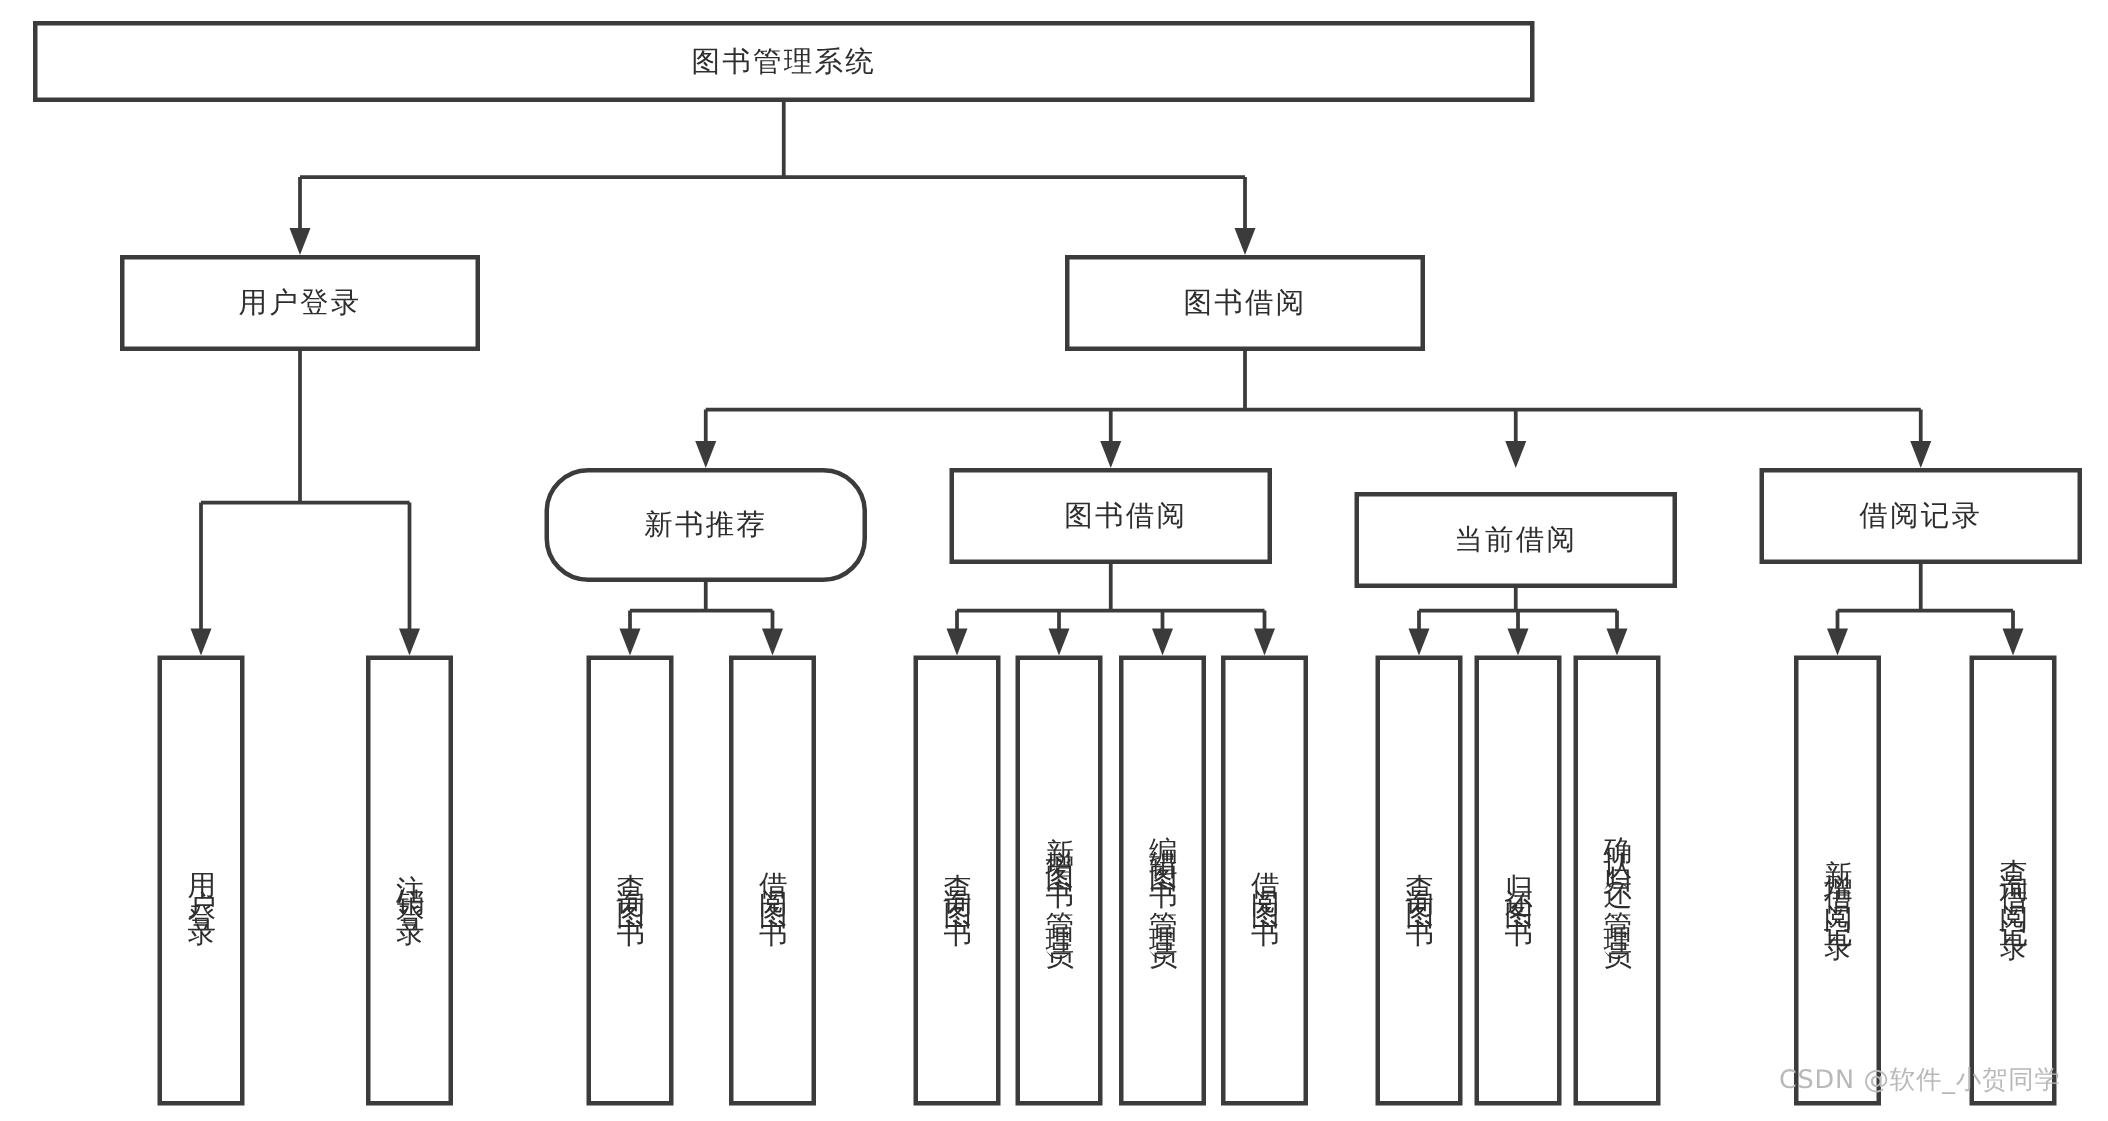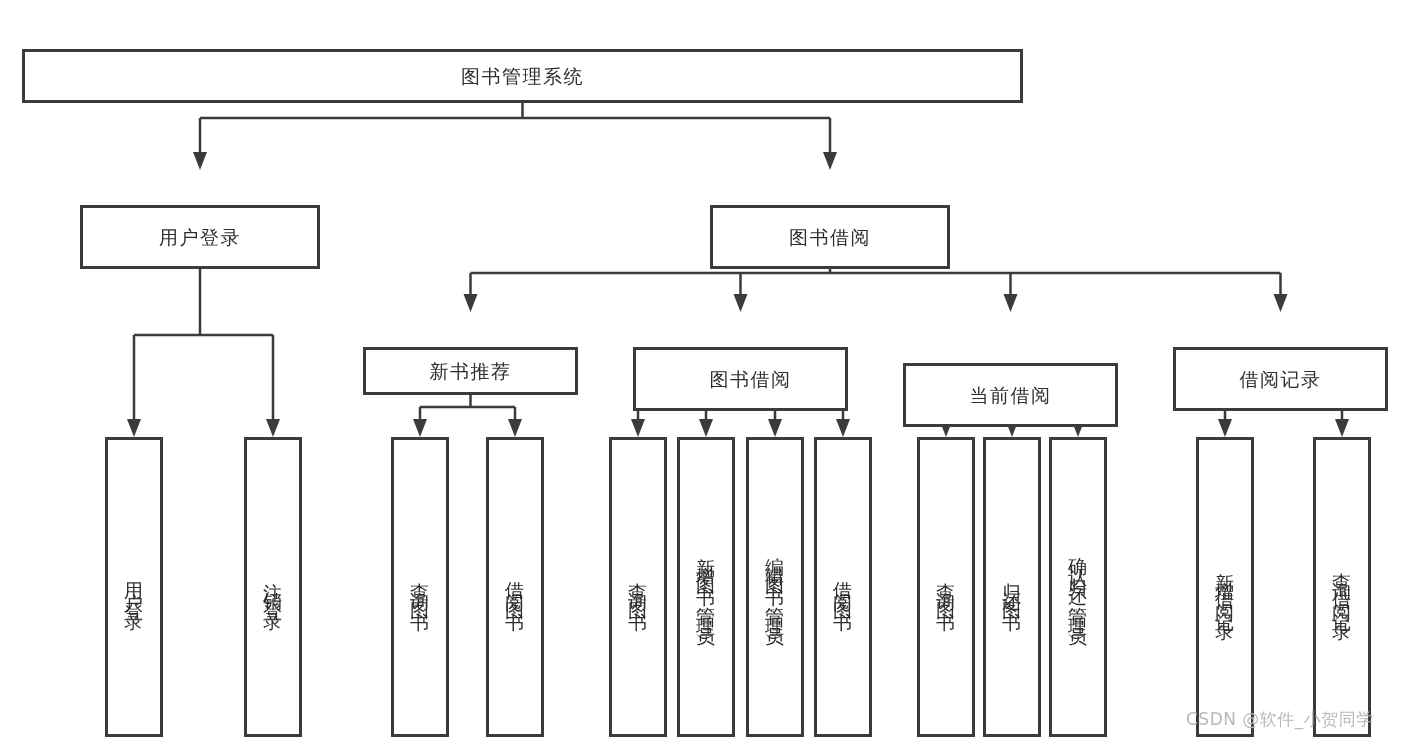--- a/index.html
+++ b/index.html
@@ -30,37 +30,36 @@
     display: flex;
     align-items: center;
     justify-content: center;
     z-index: 2;
   }
   .node.h {
     font-size: 19px;
     letter-spacing: 1.5px;
     line-height: 1;
     white-space: nowrap;
-    margin-top: 35px;
   }
   .node.v .vlabel {
     writing-mode: vertical-rl;
     text-orientation: mixed;
     font-size: 19px;
     line-height: 1;
     letter-spacing: 10px;
     white-space: nowrap;
   }
   
   #n-root   { left: 22px;  top: 14px;  width: 1001px; height: 54px; }
   
   #n-login  { left: 80px;  top: 170px; width: 240px;  height: 64px; }
   #n-mgmt   { left: 710px; top: 170px; width: 240px;  height: 64px; }
   
-  #n-l3a    { left: 363px;  top: 312px; width: 215px; height: 48px; }
+  #n-l3a    { left: 363px;  top: 312px; width: 215px; height: 76px; border-radius: 29px; }
   #n-l3b    { left: 633px;  top: 312px; width: 215px; height: 64px; padding-left: 20px; }
   #n-l3c    { left: 903px;  top: 328px; width: 215px; height: 64px; }
   #n-l3d    { left: 1173px; top: 312px; width: 215px; height: 64px; text-align: right; }
   
   .leaf { top: 437px; width: 58px; height: 300px; }
   #lf1  { left: 105px;  }
   #lf2  { left: 244px;  }
   #lf3  { left: 391px;  }
   #lf4  { left: 486px;  }
   #lf5  { left: 609px;  }

